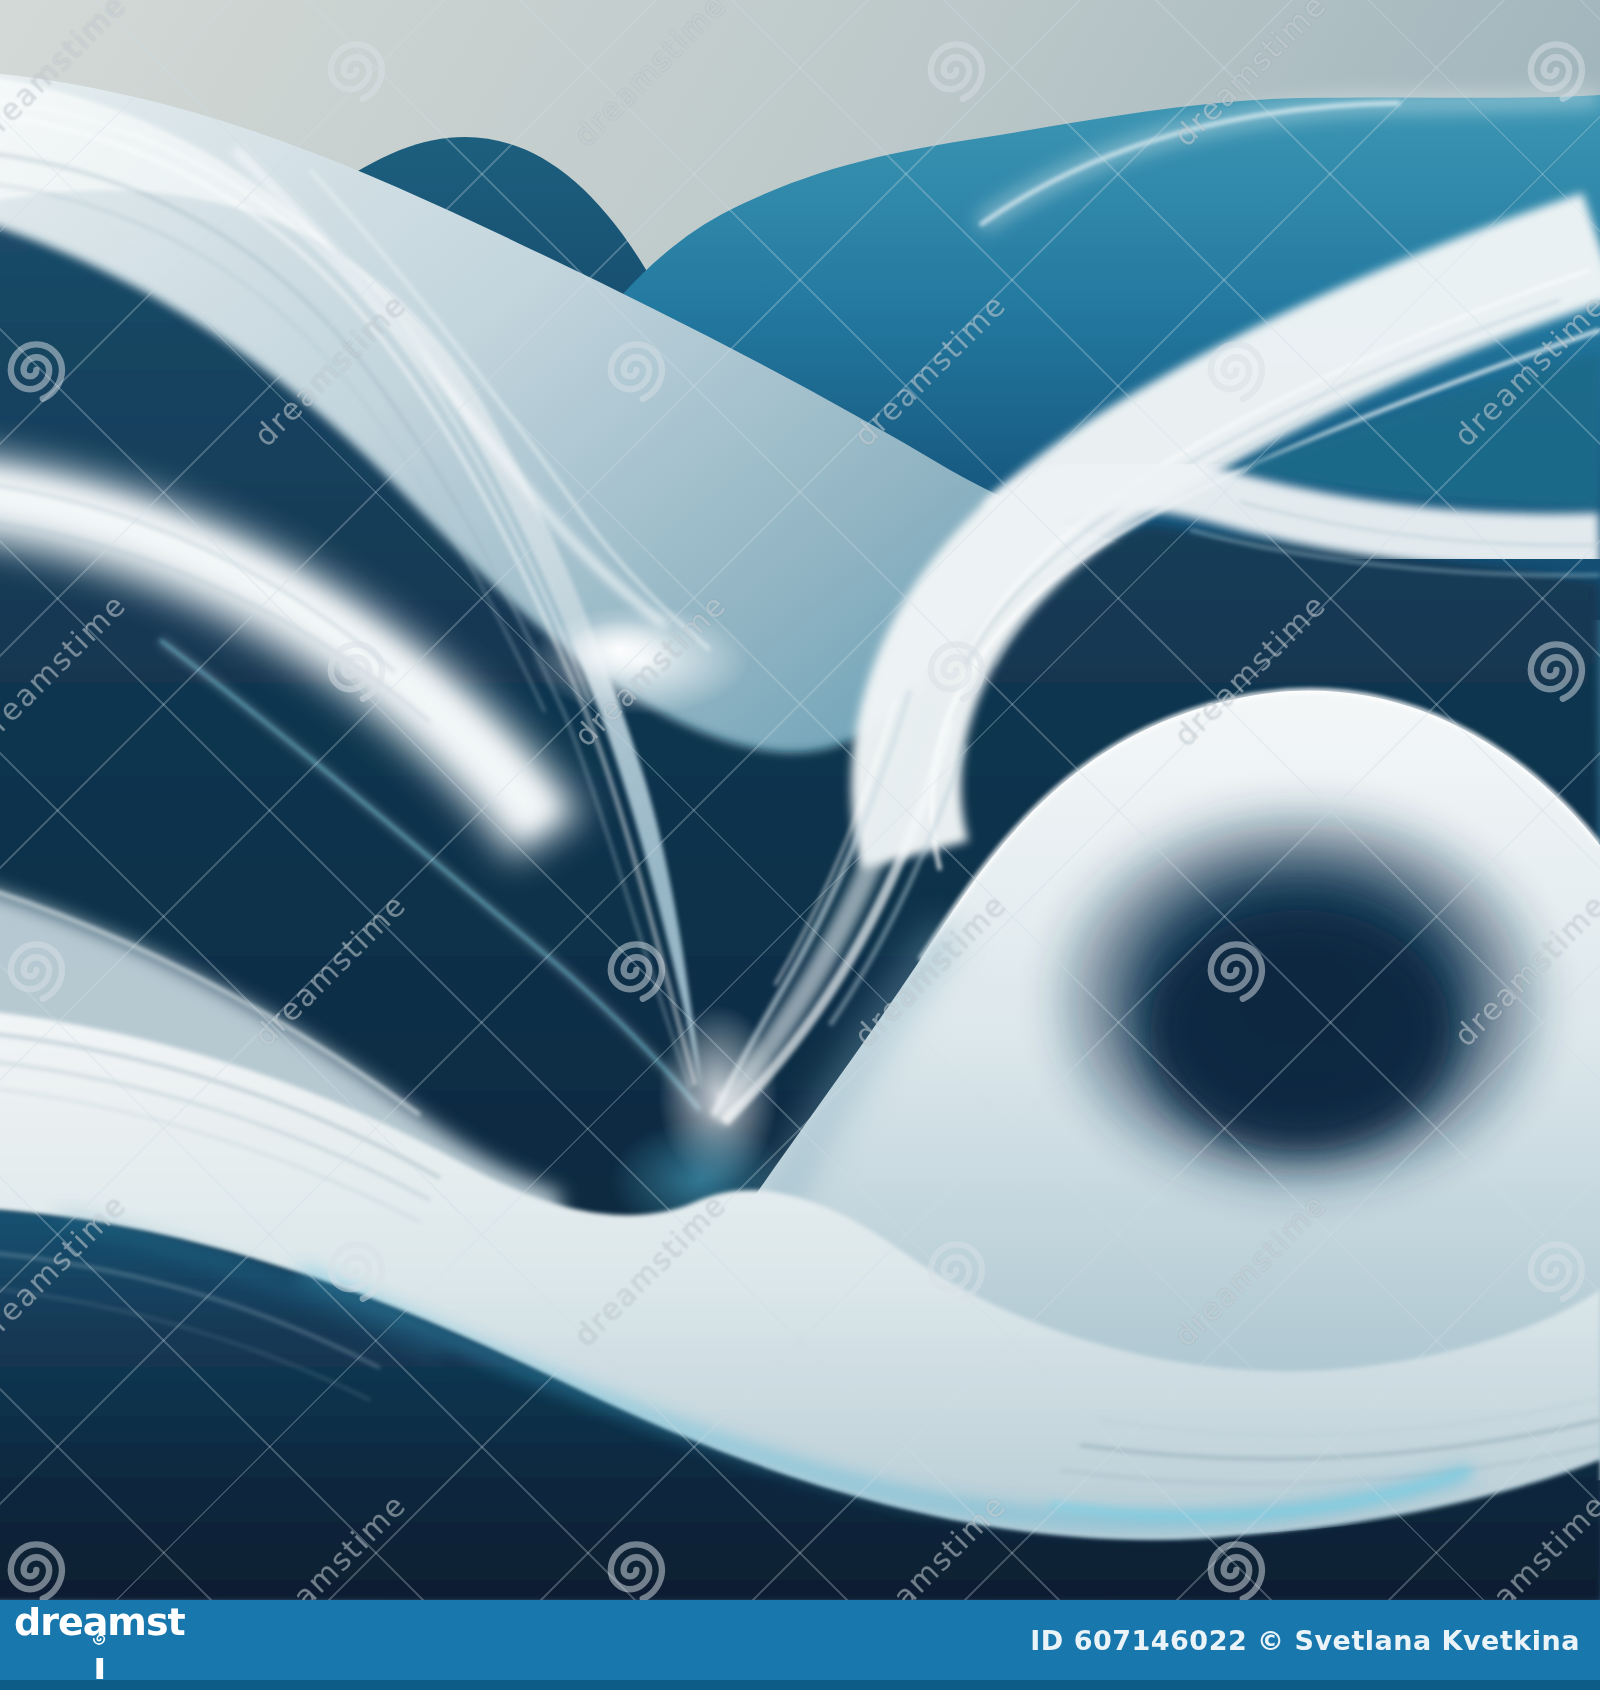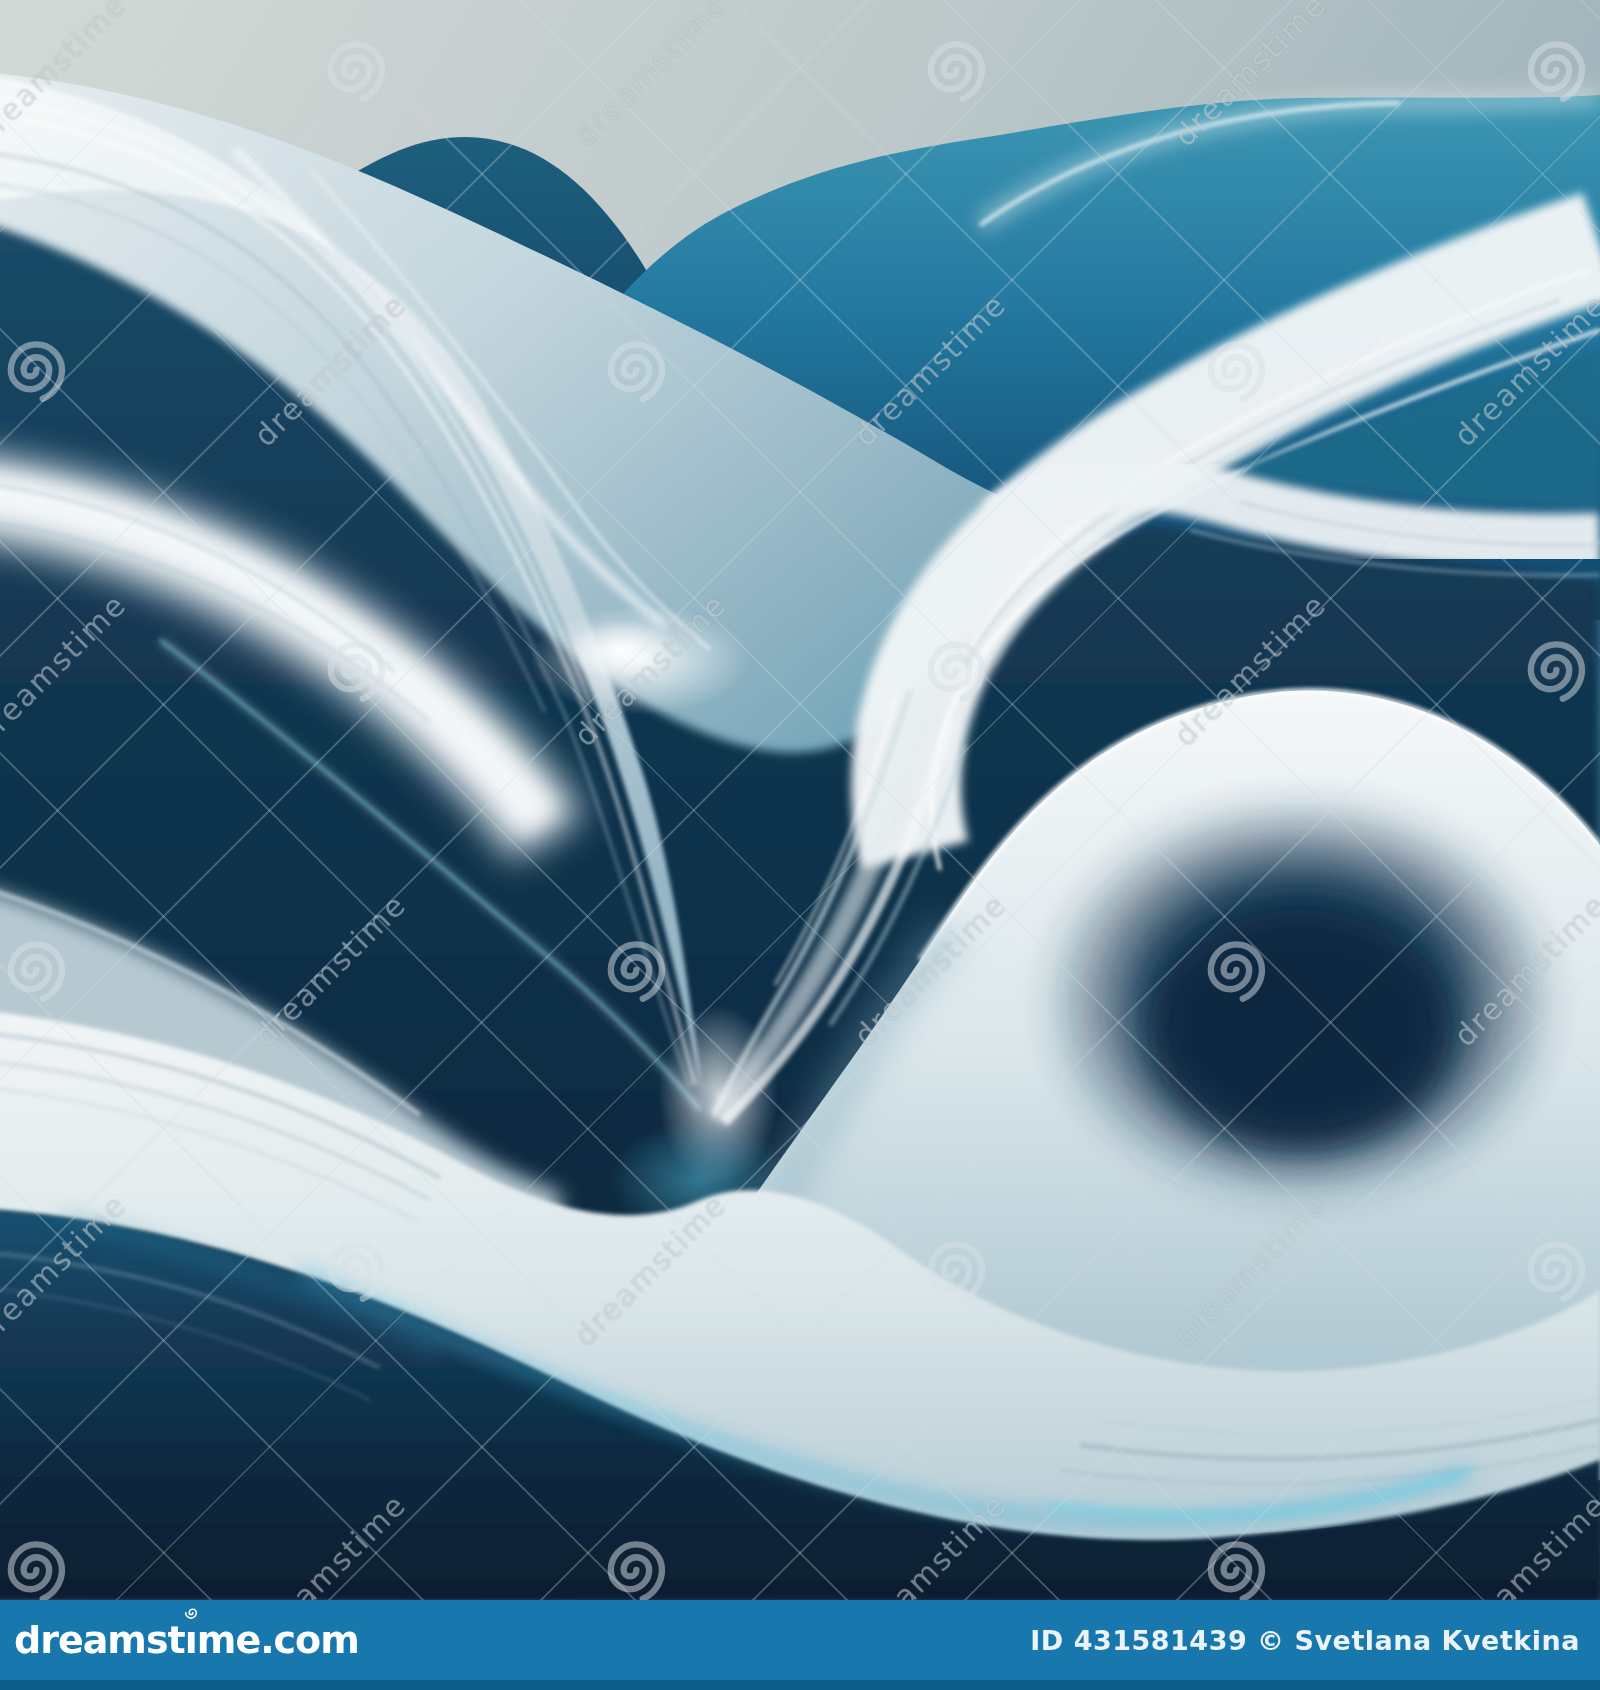--- a/index.html
+++ b/index.html
@@ -32,21 +32,21 @@
   .wm-spiral svg{display:block;}
 
   
   .footer{
     position:absolute;left:0;top:1600px;width:1600px;height:90px;
     background:var(--bar,#1878ad);
   }
   .footer-strip{position:absolute;left:0;bottom:0;width:100%;height:10px;background:var(--bar-dark,#0d5c87);}
   .logo{
     position:absolute;left:14px;top:0;height:80px;display:flex;align-items:center;
-    color:#fff;font-weight:bold;font-size:38px;letter-spacing:-1px;
+    color:#fff;font-weight:bold;font-size:38px;letter-spacing:-1px;flex-direction:column;
   }
   .logo .iwrap{position:relative;display:inline-block;}
   .logo .iwrap svg{position:absolute;left:50%;top:-13px;transform:translateX(-50%);}
   .credit{
     position:absolute;right:20px;top:0;height:80px;display:flex;align-items:center;
     color:#eaf3f8;font-size:27px;font-weight:bold;letter-spacing:0.5px;
   }
 </style>
 </head>
 <body>
@@ -345,17 +345,17 @@
     </div>
 
   <div class="footer">
     <div class="logo">
       <span>dreamst</span>
         <span class="iwrap"><span>ı</span><svg width="17" height="17" viewBox="0 0 24 24">
             <path d="M 14.5,11 a2.5,2.5 0 1,1 -5,0 a5,5 0 1,1 10,0 a7.5,7.5 0 1,1 -15,0" fill="none" stroke="#ffffff" stroke-width="2.3" stroke-linecap="round"></path>
           </svg></span>
         <span>me.com</span>
     </div>
-    <div class="credit">ID 431581439 © Svetlana Kvetkina</div>
+    <div class="credit">ID 607146022 © Svetlana Kvetkina</div>
     <div class="footer-strip"></div>
   </div>
 
 </div>
 
 </body></html>

